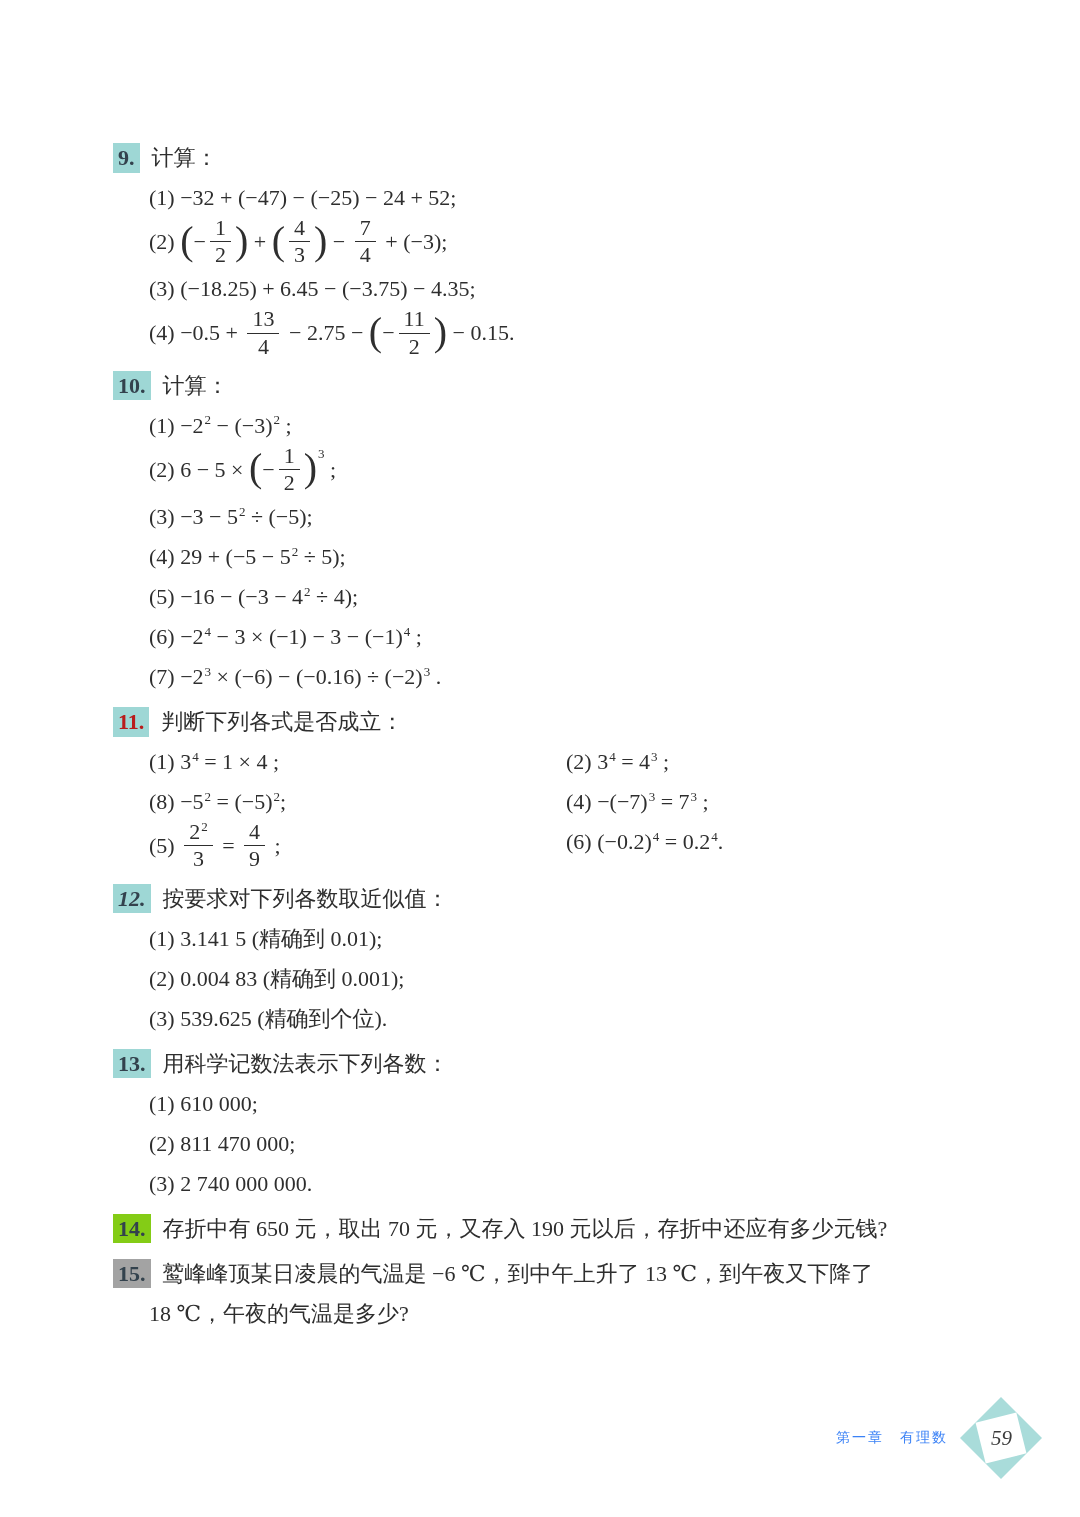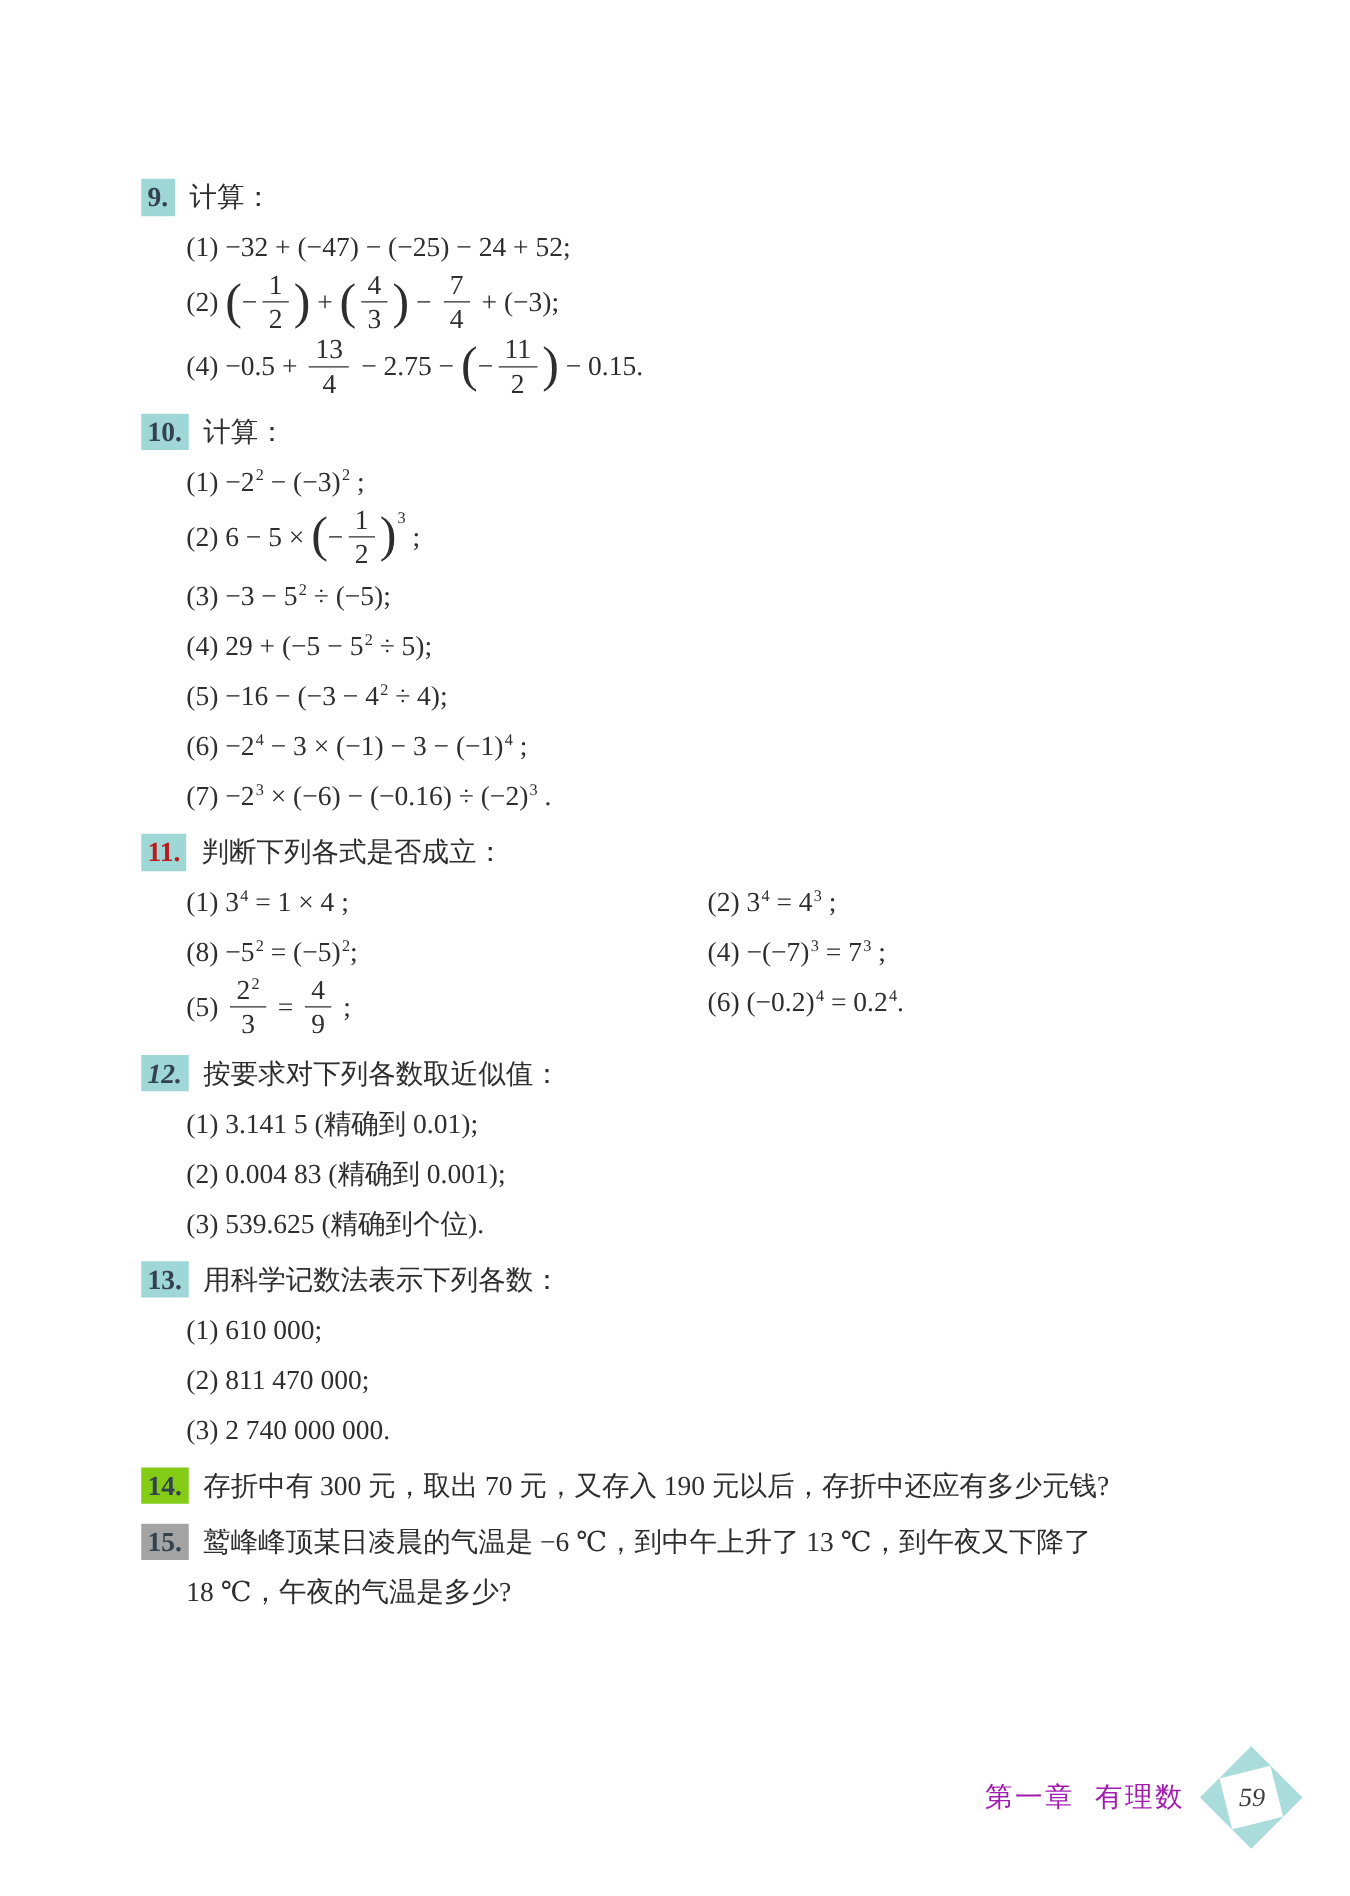--- a/index.html
+++ b/index.html
@@ -47,21 +47,21 @@
   }
   .row2{display:flex;}
   .c-left{width:417px;}
   .c-right{flex:1;}
   .footer{
     position:absolute;
     right:44px;bottom:44px;
     display:flex;align-items:center;
   }
   .f-chapter,.f-section{
-    font-size:22px;color:#a21caf;letter-spacing:2px;
+    font-size:14px;color:#3b82f6;letter-spacing:2px;
   }
   .f-section{margin-left:16px;}
   .diamond{position:relative;width:70px;height:70px;margin-left:18px;}
   .d-outer{position:absolute;inset:6px;background:#a9dcda;transform:rotate(45deg);}
   .d-inner{
     position:absolute;inset:14px;background:#ffffff;
     transform:rotate(-14deg);
     display:flex;align-items:center;justify-content:center;
   }
   .d-num{font-style:italic;font-size:21px;color:#3c3c3c;transform:rotate(14deg);}
@@ -72,20 +72,21 @@
 <div class="page">
   <main class="content">
 
     <section class="problem">
       <div class="p-head">
         <span class="badge" style="background: rgb(158, 215, 213); color: rgb(51, 66, 77);">9.</span><span class="p-title">计算：</span>
       </div>
       <div class="p-body">
         <div class="line"><span class="mt">(1) −32 + (−47) − (−25) − 24 + 52;</span></div>
         <div class="line"><span class="mt">(2) </span><span class="mbig">(</span><span class="mt">−</span><span class="mfrac"><span class="mnum"><span class="mt">1</span></span><span class="mden"><span class="mt">2</span></span></span><span class="mbig">)</span><span class="mt"> + </span><span class="mbig">(</span><span class="mfrac"><span class="mnum"><span class="mt">4</span></span><span class="mden"><span class="mt">3</span></span></span><span class="mbig">)</span><span class="mt"> − </span><span class="mfrac"><span class="mnum"><span class="mt">7</span></span><span class="mden"><span class="mt">4</span></span></span><span class="mt"> + (−3);</span></div>
+        <div class="line"><span class="mt">(3) (−18.25) + 6.45 − (−3.75) − 4.35;</span></div>
         <div class="line"><span class="mt">(4) −0.5 + </span><span class="mfrac"><span class="mnum"><span class="mt">13</span></span><span class="mden"><span class="mt">4</span></span></span><span class="mt"> − 2.75 − </span><span class="mbig">(</span><span class="mt">−</span><span class="mfrac"><span class="mnum"><span class="mt">11</span></span><span class="mden"><span class="mt">2</span></span></span><span class="mbig">)</span><span class="mt"> − 0.15.</span></div>
       </div>
     </section>
 
     <section class="problem">
       <div class="p-head">
         <span class="badge" style="background: rgb(158, 215, 213); color: rgb(51, 66, 77);">10.</span><span class="p-title">计算：</span>
       </div>
       <div class="p-body">
         <div class="line"><span class="mt">(1) −2</span><sup class="msup">2</sup><span class="mt"> − (−3)</span><sup class="msup">2</sup><span class="mt"> ;</span></div>
@@ -135,21 +136,21 @@
       </div>
       <div class="p-body">
         <div class="line"><span class="mt">(1) 610 000;</span></div>
         <div class="line"><span class="mt">(2) 811 470 000;</span></div>
         <div class="line"><span class="mt">(3) 2 740 000 000.</span></div>
       </div>
     </section>
 
     <section class="problem">
       <div class="p-head">
-        <span class="badge" style="background: #84cc16; color: rgb(51, 66, 77);">14.</span><span class="p-title">存折中有 300 元，取出 70 元，又存入 190 元以后，存折中还应有多少元钱?</span>
+        <span class="badge" style="background: #84cc16; color: rgb(51, 66, 77);">14.</span><span class="p-title">存折中有 650 元，取出 70 元，又存入 190 元以后，存折中还应有多少元钱?</span>
       </div>
     </section>
 
     <section class="problem">
       <div class="p-head">
         <span class="badge" style="background: #a3a3a3; color: rgb(51, 66, 77);">15.</span><span class="p-title">鹫峰峰顶某日凌晨的气温是 −6 ℃，到中午上升了 13 ℃，到午夜又下降了</span>
       </div>
       <div class="p-body">
         <div class="line"><span class="mt">18 ℃，午夜的气温是多少?</span></div>
       </div>

